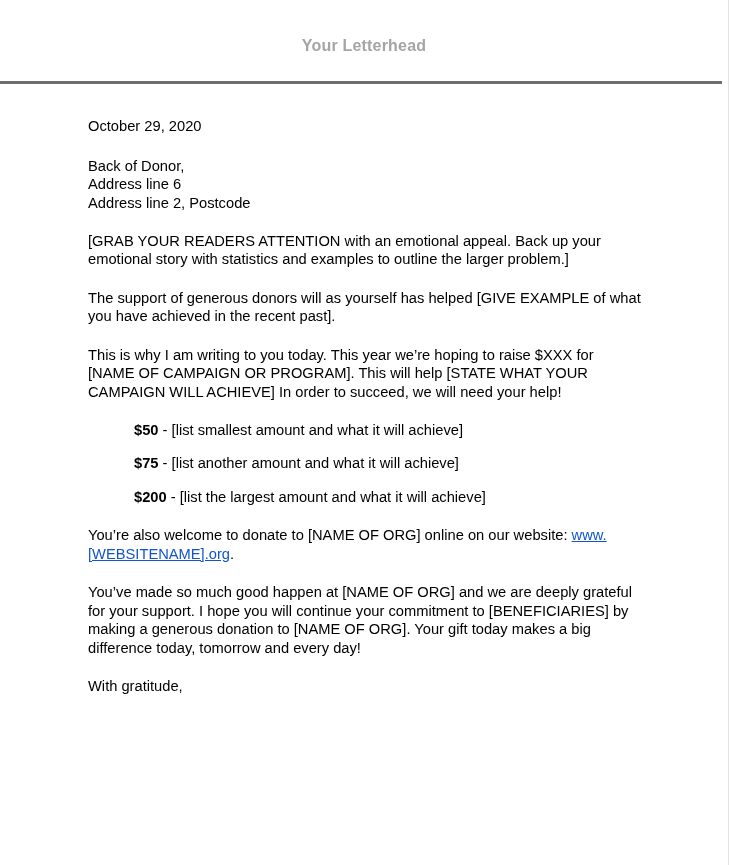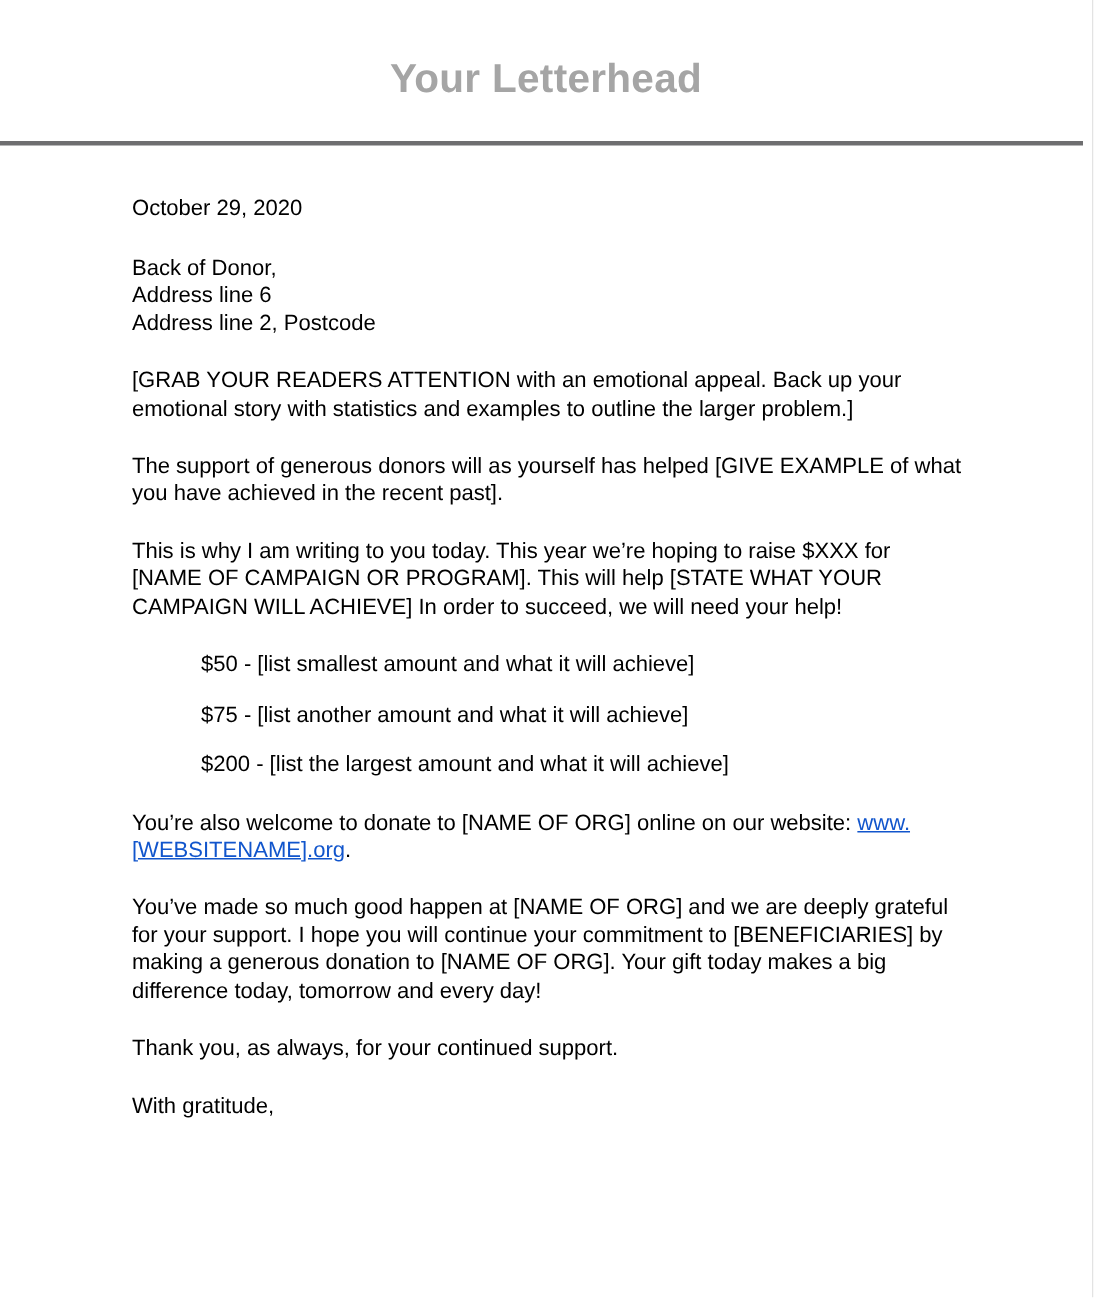--- a/index.html
+++ b/index.html
@@ -21,21 +21,21 @@
     box-sizing: border-box;
     border-right: 1px solid #e3e3e3;
     overflow: hidden;
   }
   
   .letterhead {
     padding-top: 36px;
     text-align: center;
   }
   .letterhead-title {
-    font-size: 27px;
+    font-size: 16px;
     font-weight: bold;
     color: #a5a5a5;
     letter-spacing: 0.2px;
     line-height: 1.2;
   }
   .header-rule {
     margin-top: 26px;
     margin-left: 0;
     margin-right: 0;
     height: 3px;
@@ -64,21 +64,21 @@
     display: block;
   }
   b, .bold {
     font-weight: bold;
   }
   .tier {
     margin: 0 0 15px 0;
     padding-left: 46px;
   }
   .tier-amount {
-    font-weight: normal;
+    font-weight: bold;
     text-align: right;
   }
   .weblink {
     color: #1155cc;
     text-decoration: underline;
     word-break: break-word;
   }
   .signature-gap {
     height: 62px;
   }
@@ -117,20 +117,19 @@
     <p class="tier"><span class="tier-amount">$50</span><span> - [list smallest amount and what it will achieve]</span></p>
 
     <p class="tier"><span class="tier-amount">$75</span><span> - [list another amount and what it will achieve]</span></p>
 
     <p class="tier" style="margin-bottom:20px;"><span class="tier-amount">$200</span><span> - [list the largest amount and what it will achieve]</span></p>
 
     <p class="para"><span>You’re also welcome to donate to [NAME OF ORG] online on our website: </span><a class="weblink" href="#">www.[WEBSITENAME].org</a><span>.</span></p>
 
     <p class="para">You’ve made so much good happen at [NAME OF ORG] and we are deeply grateful for your support. I hope you will continue your commitment to [BENEFICIARIES] by making a generous donation to [NAME OF ORG]. Your gift today makes a big difference today, tomorrow and every day!</p>
 
-    <p class="para">Thank you, as always, for your continued support.</p>
 
     <p class="para tight">With gratitude,</p>
 
     <div class="signature-gap"></div>
 
   </div>
 </div>
 
 </body></html>

